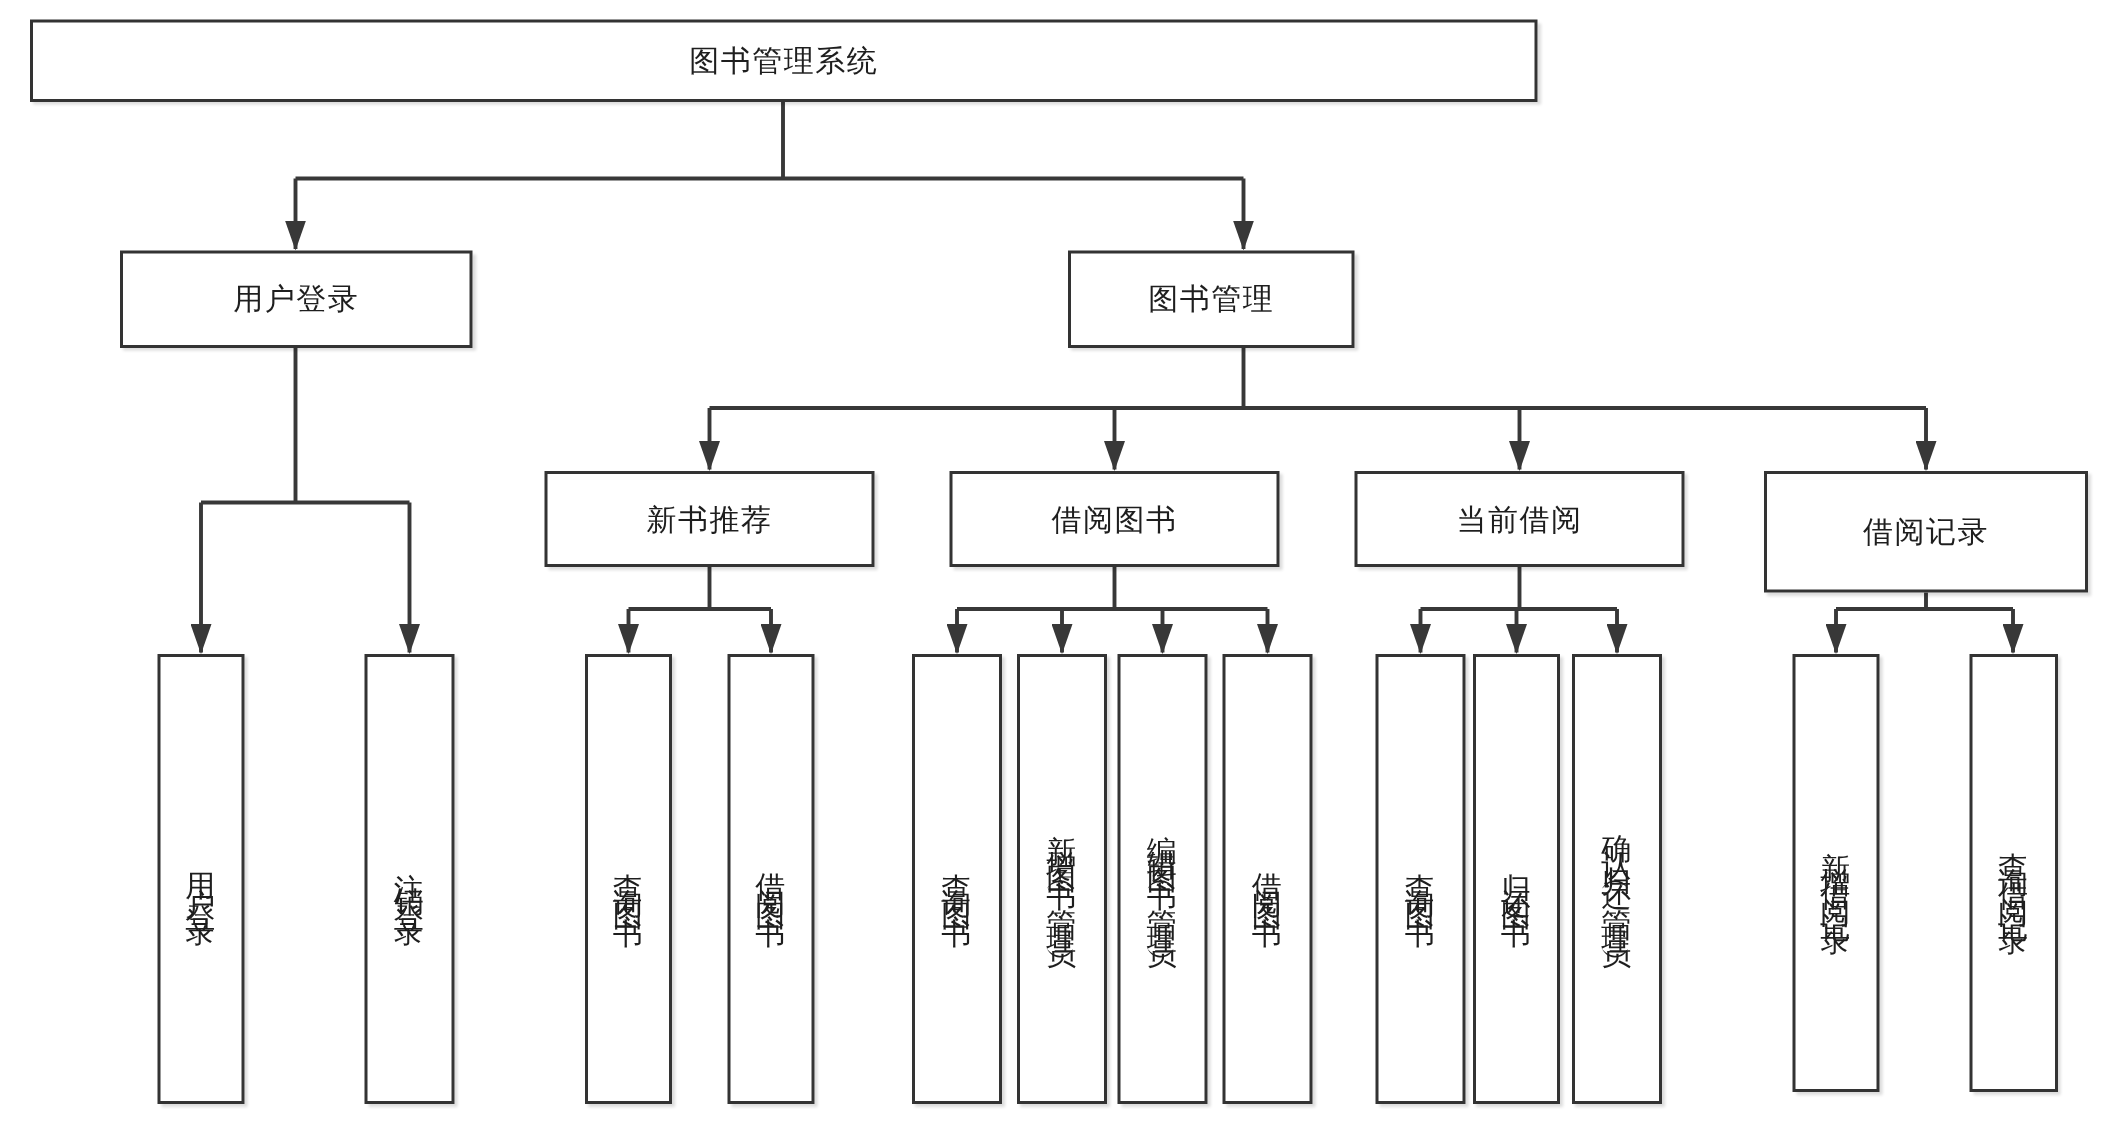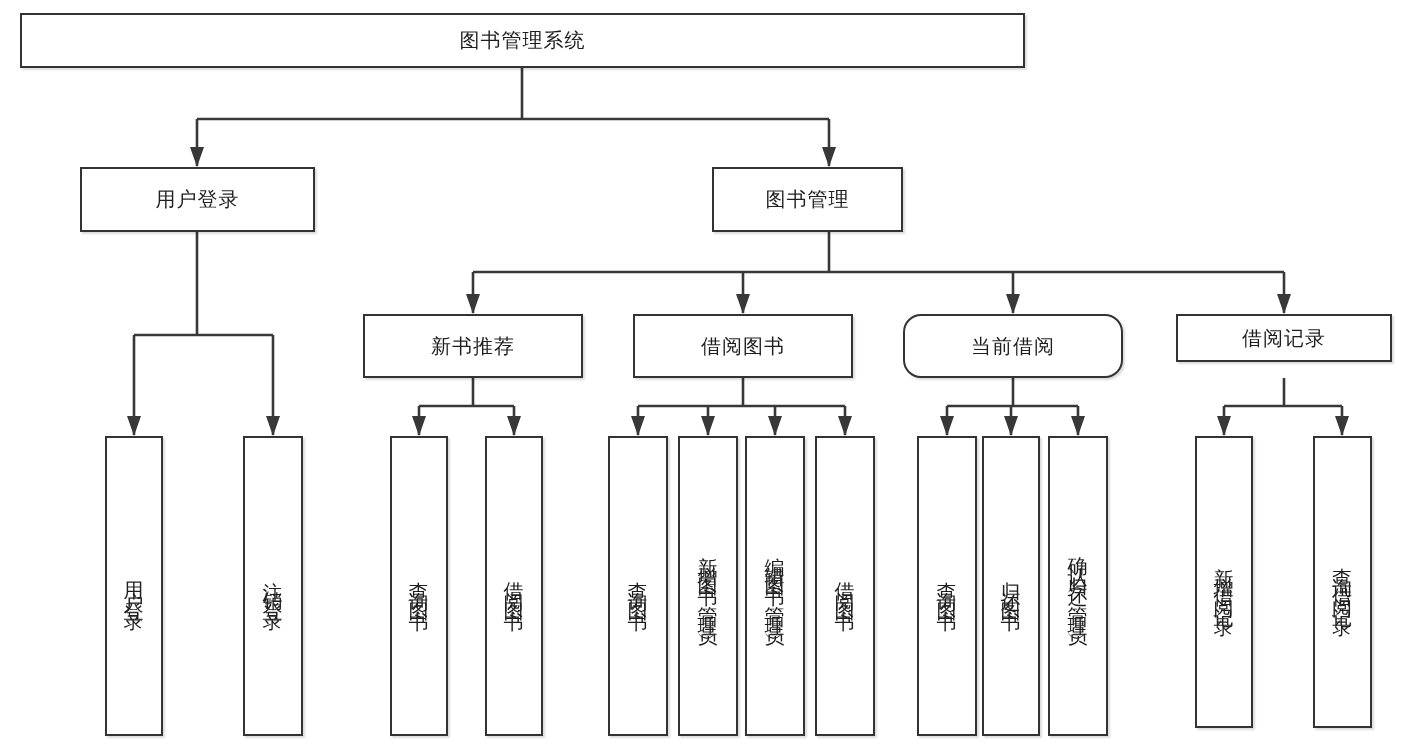--- a/index.html
+++ b/index.html
@@ -108,24 +108,24 @@
   <div class="node" style="left:712px; top:167px; width:191px; height:65px;">
     <span>图书管理</span>
   </div>
 
   <div class="node" style="left:363px; top:314px; width:220px; height:64px;">
     <span>新书推荐</span>
   </div>
   <div class="node" style="left:633px; top:314px; width:220px; height:64px;">
     <span>借阅图书</span>
   </div>
-  <div class="node" style="left:903px; top:314px; width:220px; height:64px;border-radius:18px;">
+  <div class="node" style="left:903px; top:314px; width:220px; height:64px;">
     <span>当前借阅</span>
   </div>
-  <div class="node" style="left:1176px; top:314px; width:216px; height:48px;">
+  <div class="node" style="left:1176px; top:314px; width:216px; height:81px;">
     <span>借阅记录</span>
   </div>
 
   <div class="node v" style="left:105px; top:436px; width:58px; height:300px;">
     <span>用户登录</span>
   </div>
   <div class="node v" style="left:243px; top:436px; width:60px; height:300px;">
     <span>注销登录</span>
   </div>
 

